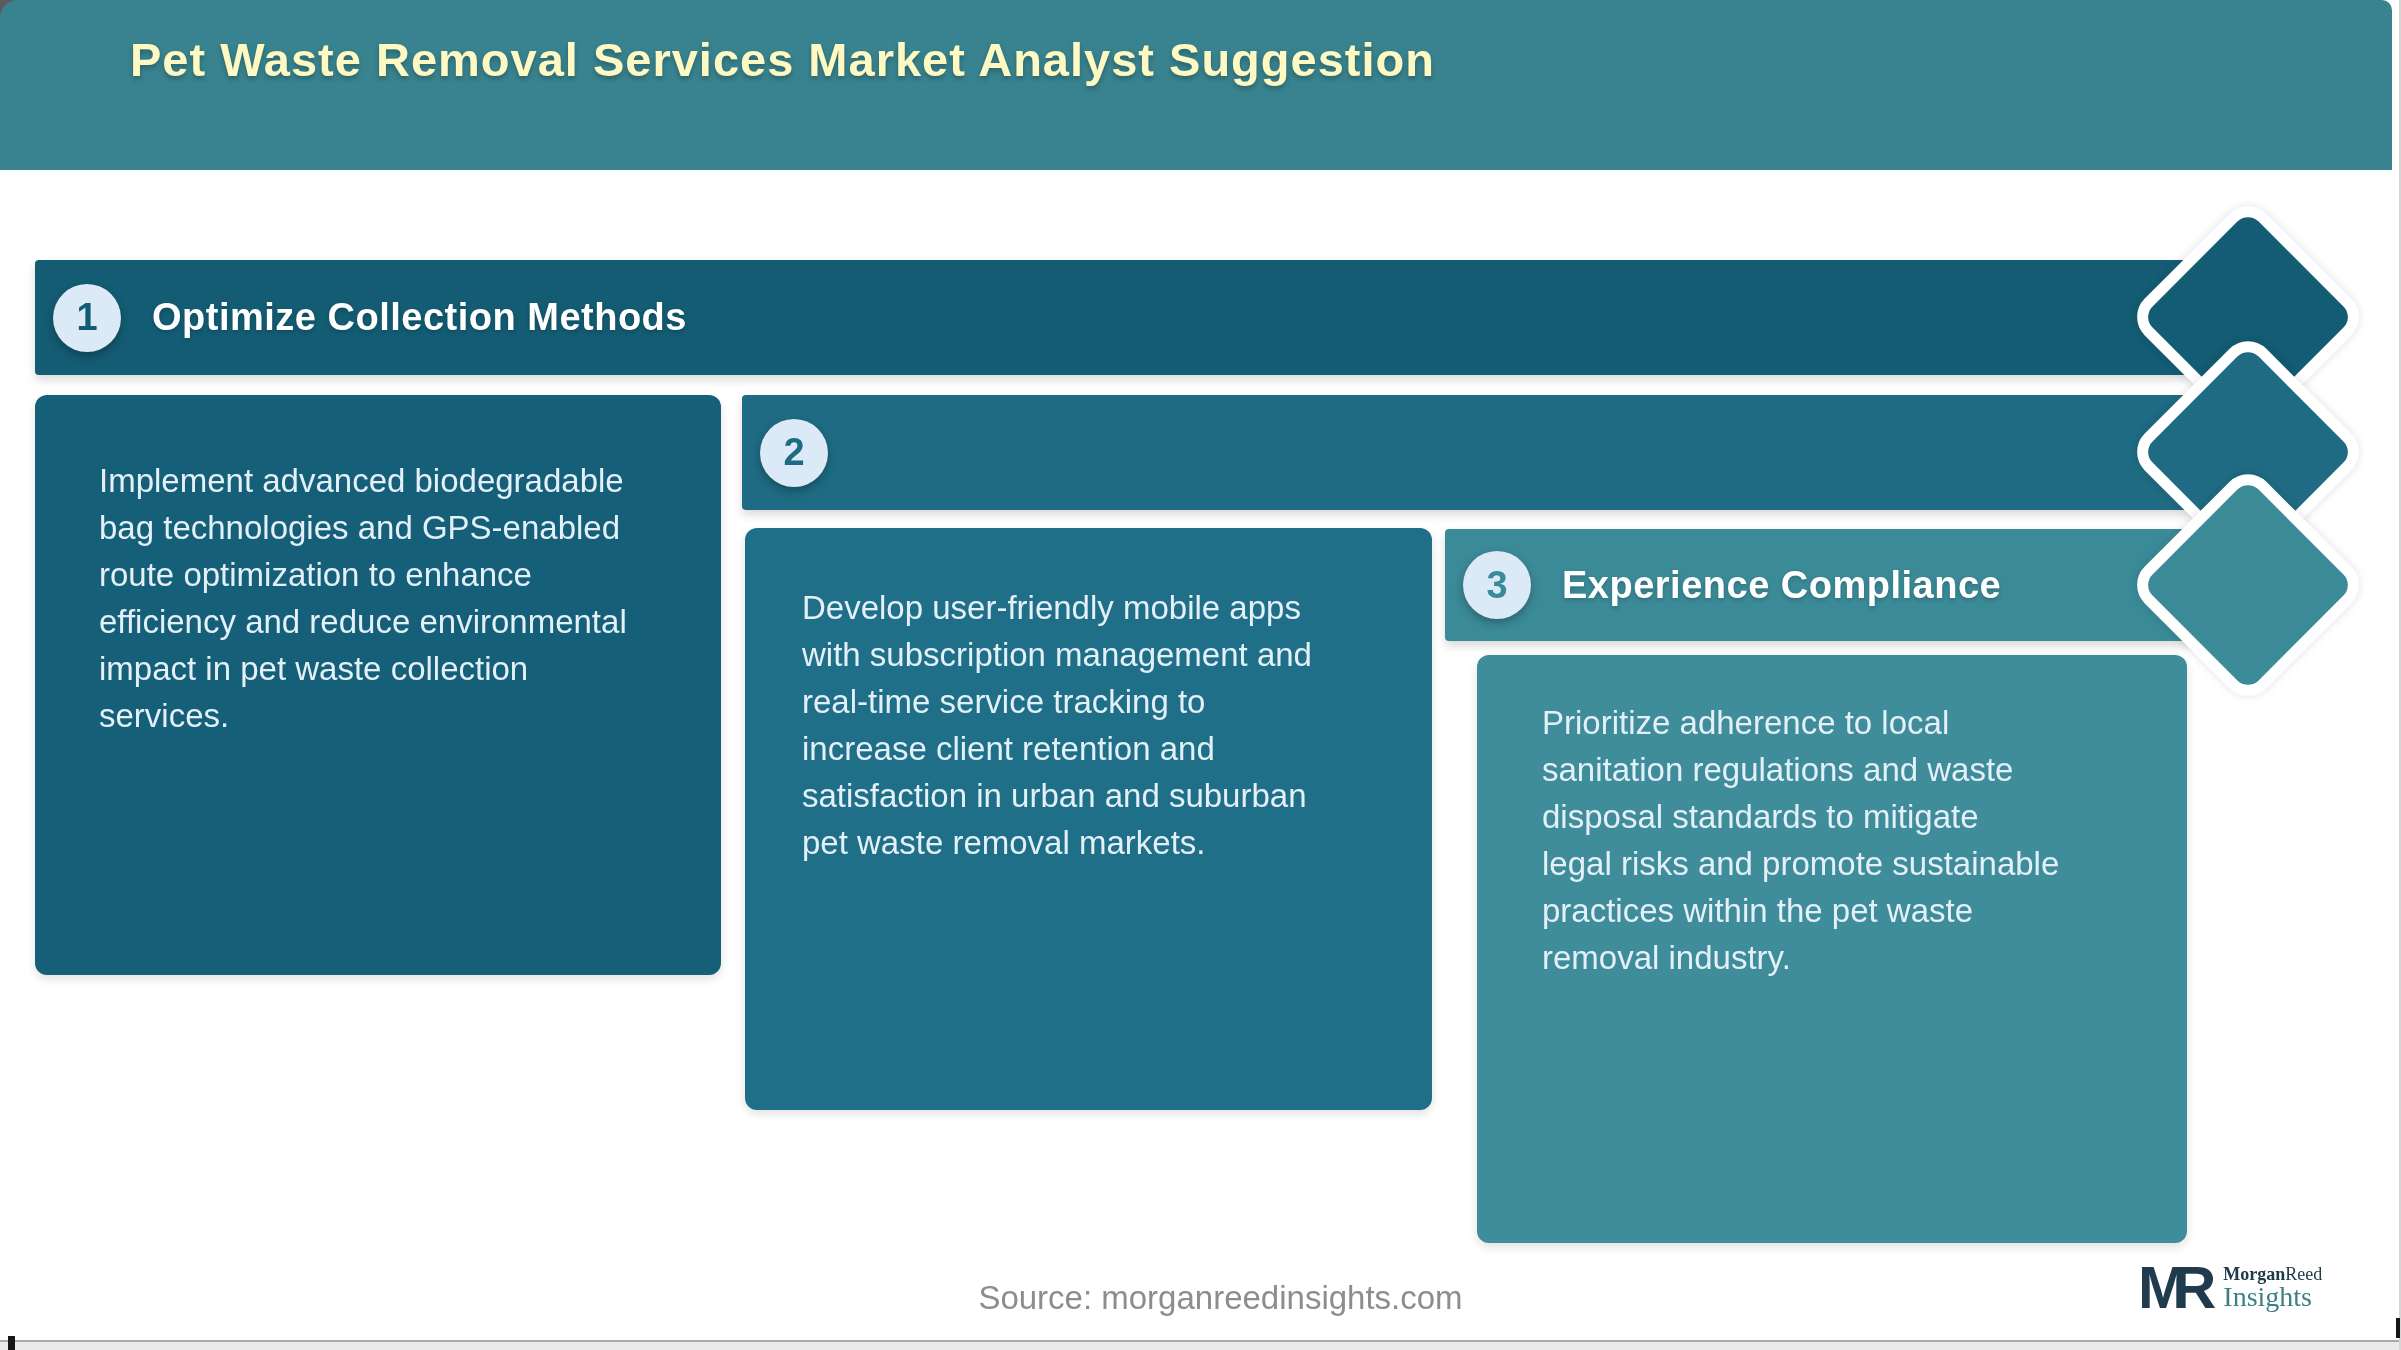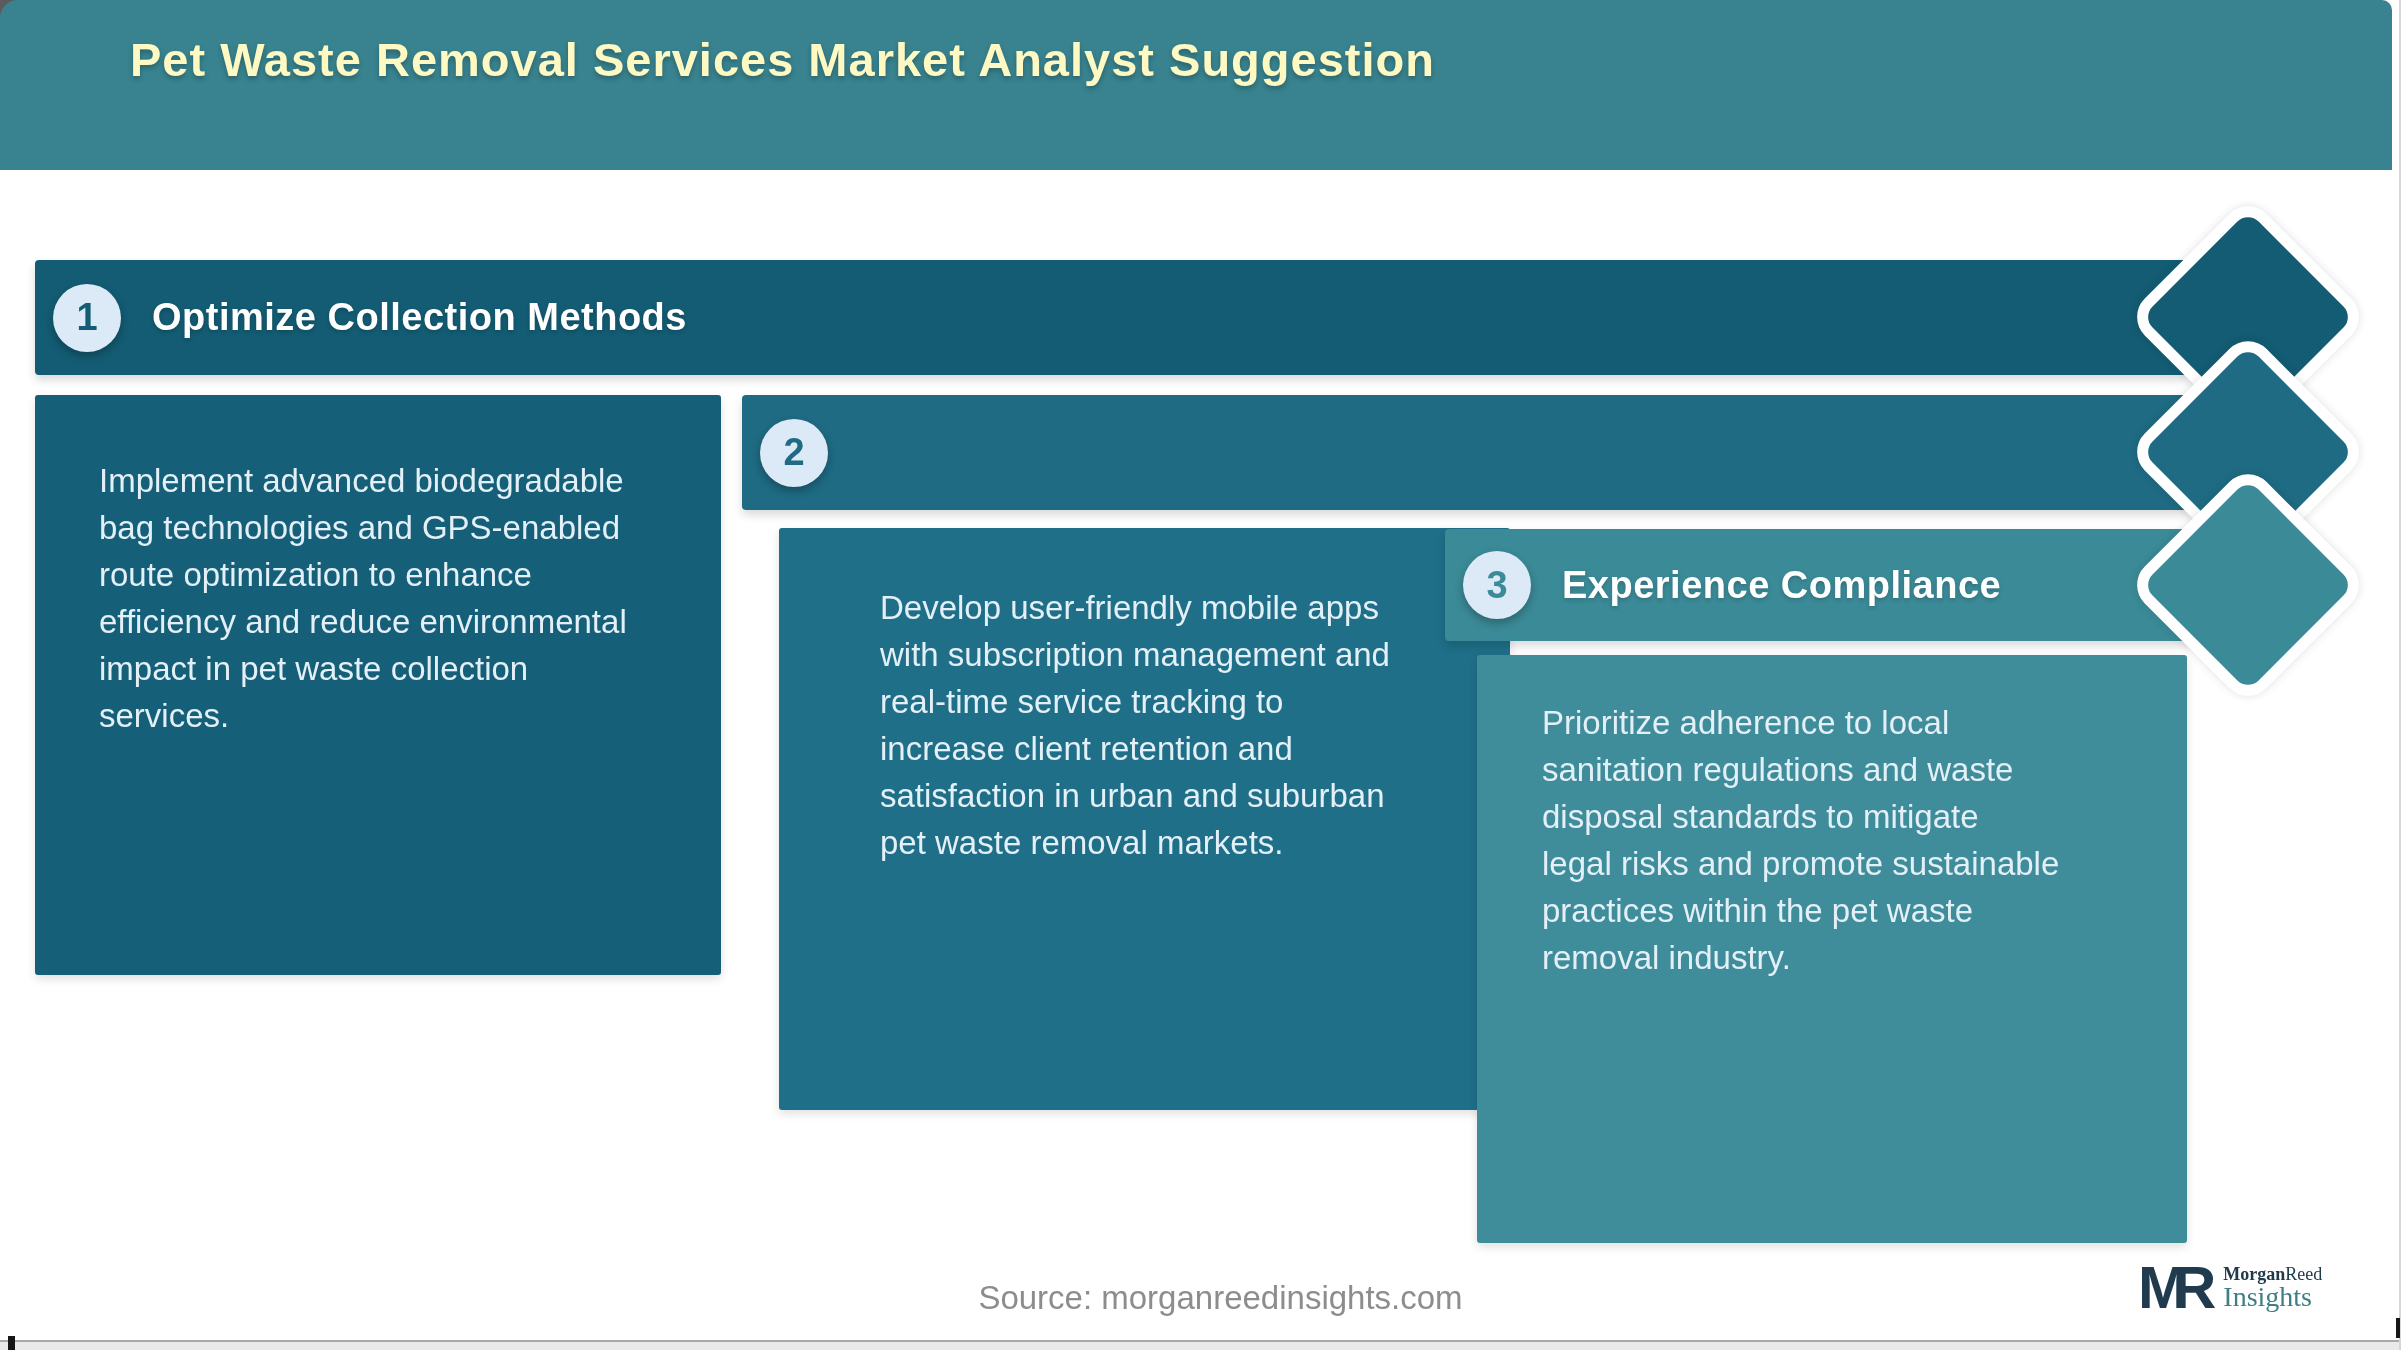--- a/index.html
+++ b/index.html
@@ -33,23 +33,23 @@
                text-shadow:0 2px 4px rgba(0,0,0,0.2);white-space:nowrap;}
 
   
   .head{position:absolute;width:172px;height:172px;box-sizing:border-box;border:11px solid #ffffff;
         border-radius:26px;transform:rotate(45deg);box-shadow:0 0 10px rgba(0,0,0,0.12);}
   .head1{left:2162px;top:231px;z-index:3;}
   .head2{left:2162px;top:366px;z-index:5;}
   .head3{left:2162px;top:499px;z-index:7;}
 
   
-  .box{position:absolute;border-radius:3px;box-shadow:0 4px 10px rgba(0,0,0,0.12);z-index:1;}
+  .box{position:absolute;border-radius:12px;box-shadow:0 4px 10px rgba(0,0,0,0.12);z-index:1;}
   .box1{left:35px;top:395px;width:686px;height:580px;}
-  .box2{left:779px;top:528px;width:687px;height:582px;padding-left:44px;}
+  .box2{left:745px;top:528px;width:687px;height:582px;}
   .box3{left:1445px;top:655px;width:710px;height:588px;margin-left:32px;}
   .box-text{margin:0;color:#e4f0f7;font-size:33px;line-height:47px;white-space:pre-line;font-weight:400;}
   .box1 .box-text{padding:62px 30px 0 64px;}
   .box2 .box-text{padding:56px 30px 0 57px;}
   .box3 .box-text{padding:44px 30px 0 65px;}
 
   
   .source{position:absolute;left:0;right:0;top:1279px;text-align:center;transform:translateX(20px);
           color:#8d8d8d;font-size:33px;z-index:2;}
   .logo{position:absolute;left:2138px;top:1258px;display:flex;align-items:center;z-index:2;}

